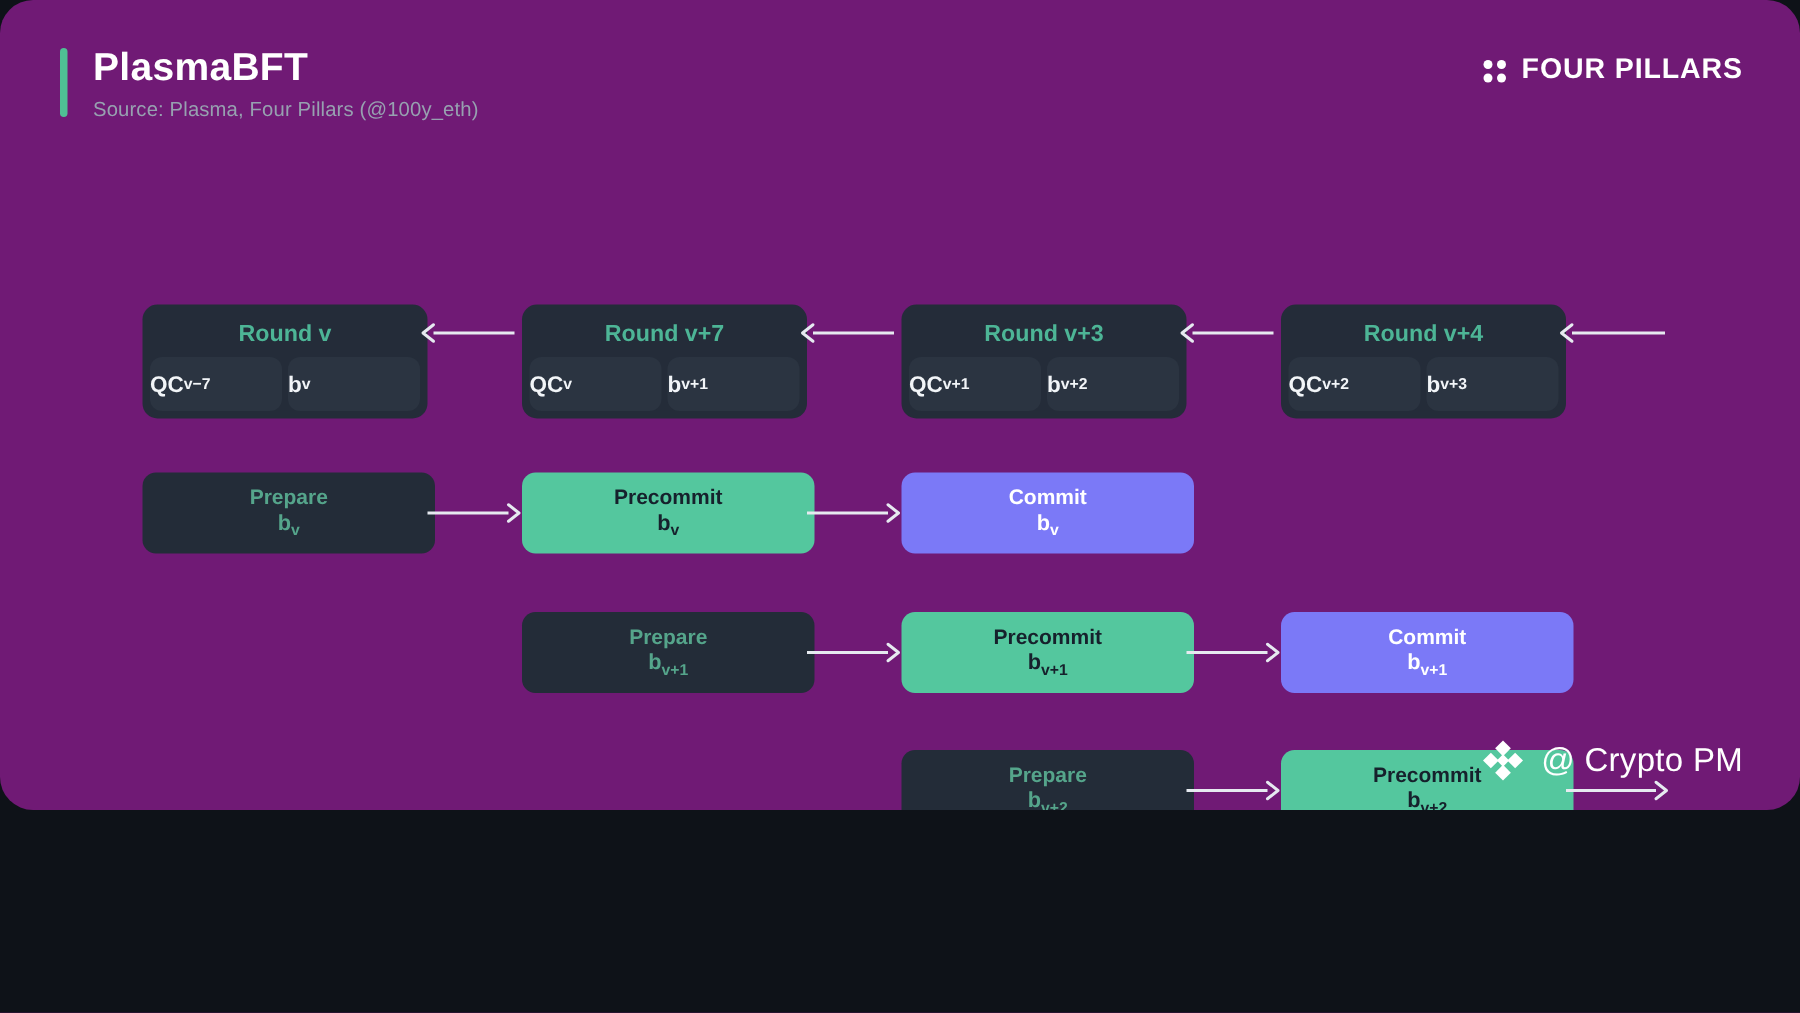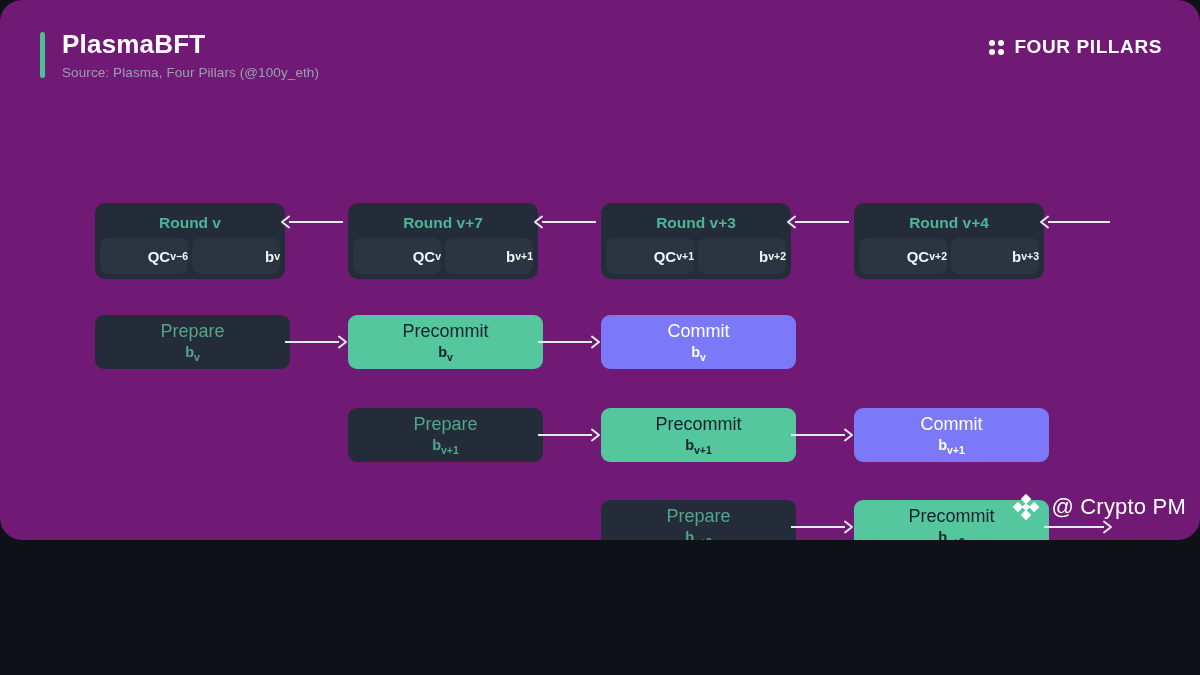--- a/index.html
+++ b/index.html
@@ -40,48 +40,48 @@
   .round-title {
     height: 30px;
     display: flex; align-items: center; justify-content: center;
     color: #4db596; font-size: 15.5px; font-weight: bold;
   }
   .round-cells { display: flex; gap: 4px; flex: 1; }
   .round-cell {
     flex: 1;
     background: #2b3441;
     border-radius: 8px;
-    display: flex; align-items: center; justify-content: flex-end;
+    display: flex; align-items: center; justify-content: flex-start;
     color: #f2f5f8; font-size: 15px; font-weight: bold;
   }
   .round-cell sub { font-size: 10.5px; font-weight: bold; }
 
   
   .stage {
     position: absolute;
     width: 195px; height: 54px;
     border-radius: 9px;
     display: flex; flex-direction: column;
     align-items: center; justify-content: center;
     line-height: 1.25;
   }
-  .stage .lbl { font-size: 18px; font-weight: normal; text-align: center; }
+  .stage .lbl { font-size: 14px; font-weight: bold; text-align: center; }
   .stage .blk { font-size: 14.5px; font-weight: bold; }
   .stage .blk sub { font-size: 10.5px; }
 
   .stage.prepare   { background: #232c38; color: #55a58b; }
   .stage.precommit { background: #54c79e; color: #16212c; }
   .stage.commit    { background: #7b79f7; color: #ffffff; }
 
   
   .arrow { position: absolute; height: 14px; }
   .arrow svg { display: block; overflow: visible; }
 
   
-  #watermark { position: absolute; right: 14px; bottom: 18px; display: flex; align-items: center; gap: 10px; }
+  #watermark { position: absolute; right: 38px; bottom: 18px; display: flex; align-items: center; gap: 10px; }
   #wm-text { font-size: 22px; color: #ffffff; letter-spacing: .2px; }
 </style>
 </head>
 <body>
 
 <div id="canvas">
 
   <div id="header">
     <div id="accent-bar"></div>
     <div>
@@ -98,21 +98,21 @@
         <span></span>
     </div>
     <div id="brand-name">FOUR PILLARS</div>
   </div>
 
   <div class="round-box" style="left:95px; top:203px;">
     <div class="round-title">Round v</div>
     <div class="round-cells">
       <div class="round-cell">
         <span>QC</span>
-          <sub>v−6</sub>
+          <sub>v−7</sub>
       </div>
       <div class="round-cell">
         <span>b</span>
           <sub>v</sub>
       </div>
     </div>
   </div>
 
   <div class="round-box" style="left:348px; top:203px;">
     <div class="round-title">Round v+7</div>

